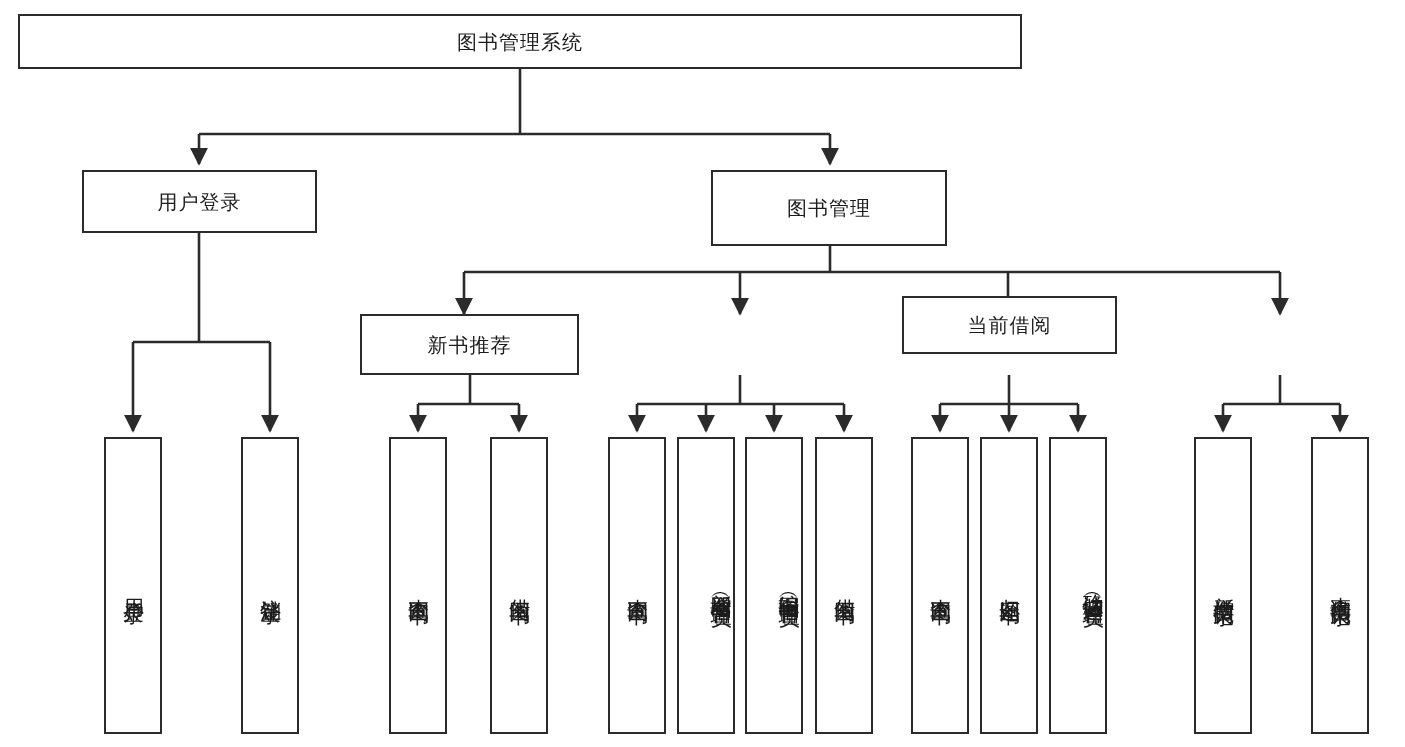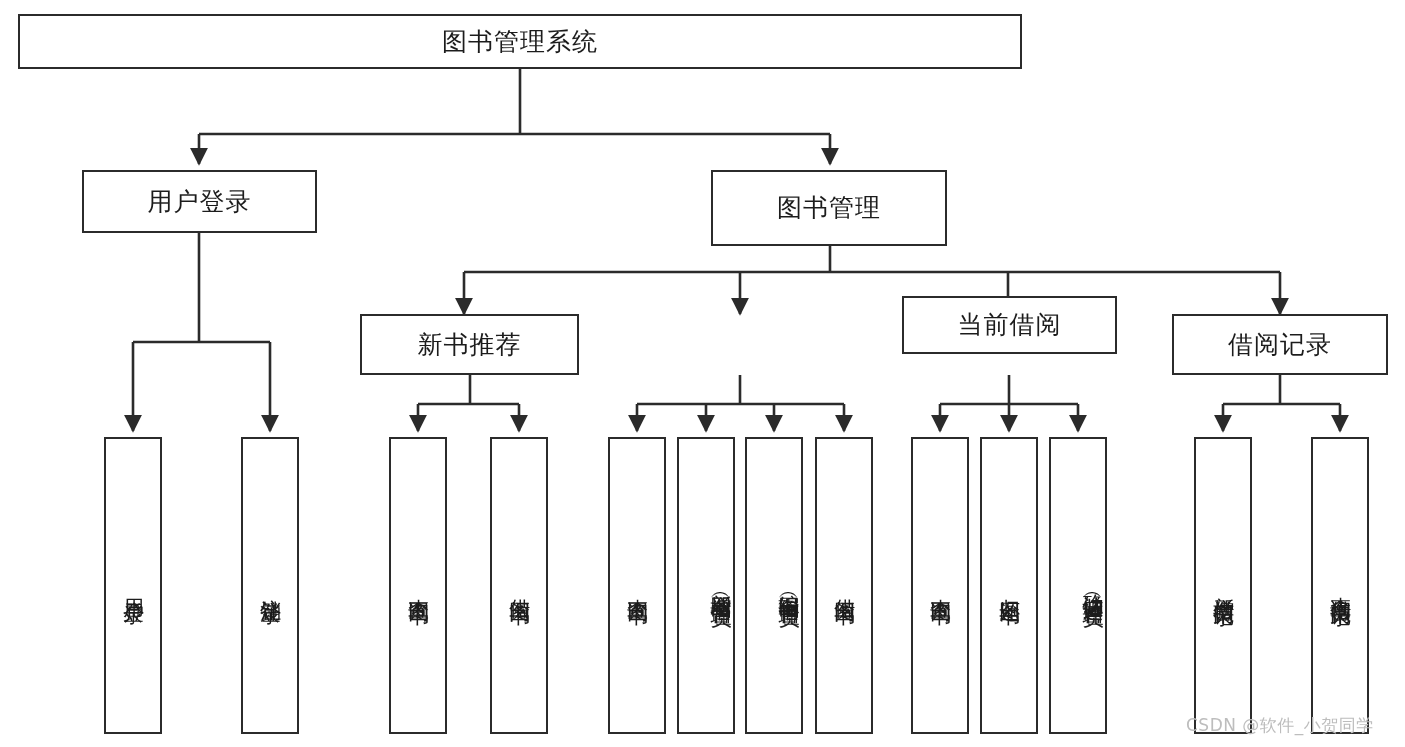--- a/index.html
+++ b/index.html
@@ -29,21 +29,21 @@
     position: absolute;
     box-sizing: border-box;
     background: #ffffff;
     border: 2px solid #2b2b2b;
     display: flex;
     align-items: center;
     justify-content: center;
     color: #1c1c1c;
   }
   .node-h {
-    font-size: 25px;
+    font-size: 20px;
     letter-spacing: 1px;
     line-height: 1.2;
     white-space: nowrap;
   }
   .node-v {
     font-size: 21px;
     letter-spacing: 2px;
     line-height: 1.22;
     writing-mode: vertical-rl;
     text-orientation: upright;
@@ -133,23 +133,20 @@
 
   <div class="node node-h" style="left:360px; top:314px; width:219px; height:61px;">
     <span>新书推荐</span>
   </div>
 
 
   <div class="node node-h" style="left:902px; top:296px; width:215px; height:58px;">
     <span>当前借阅</span>
   </div>
 
-  <div class="node node-h" style="left:1172px; top:314px; width:216px; height:61px;">
-    <span>借阅记录</span>
-  </div>
 
   <div class="node node-v" style="left:104px; top:437px; width:58px; height:297px;">
     <span>用户登录</span>
   </div>
 
   <div class="node node-v" style="left:241px; top:437px; width:58px; height:297px;">
     <span>注销登录</span>
   </div>
 
   <div class="node node-v" style="left:389px; top:437px; width:58px; height:297px;">
@@ -189,15 +186,14 @@
   </div>
 
   <div class="node node-v" style="left:1194px; top:437px; width:58px; height:297px;">
     <span>新增借阅记录</span>
   </div>
 
   <div class="node node-v" style="left:1311px; top:437px; width:58px; height:297px;">
     <span>查询借阅记录</span>
   </div>
 
-  <div class="watermark">CSDN @软件_小贺同学</div>
 
 </div>
 
 </body></html>

